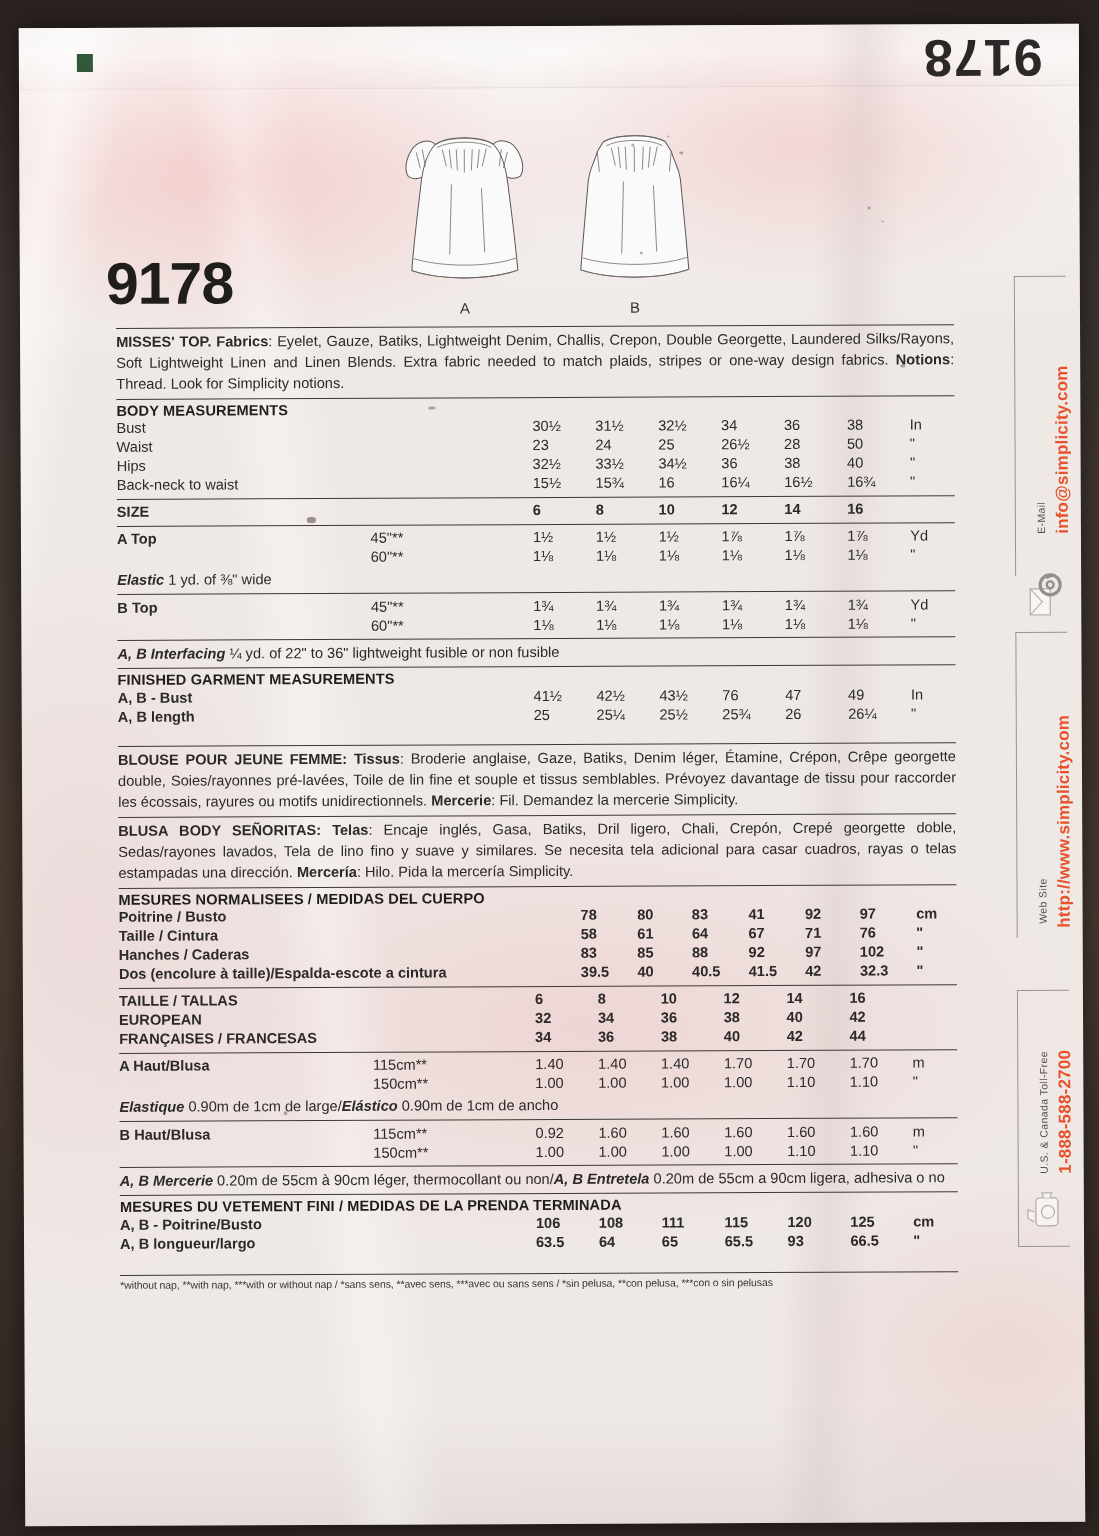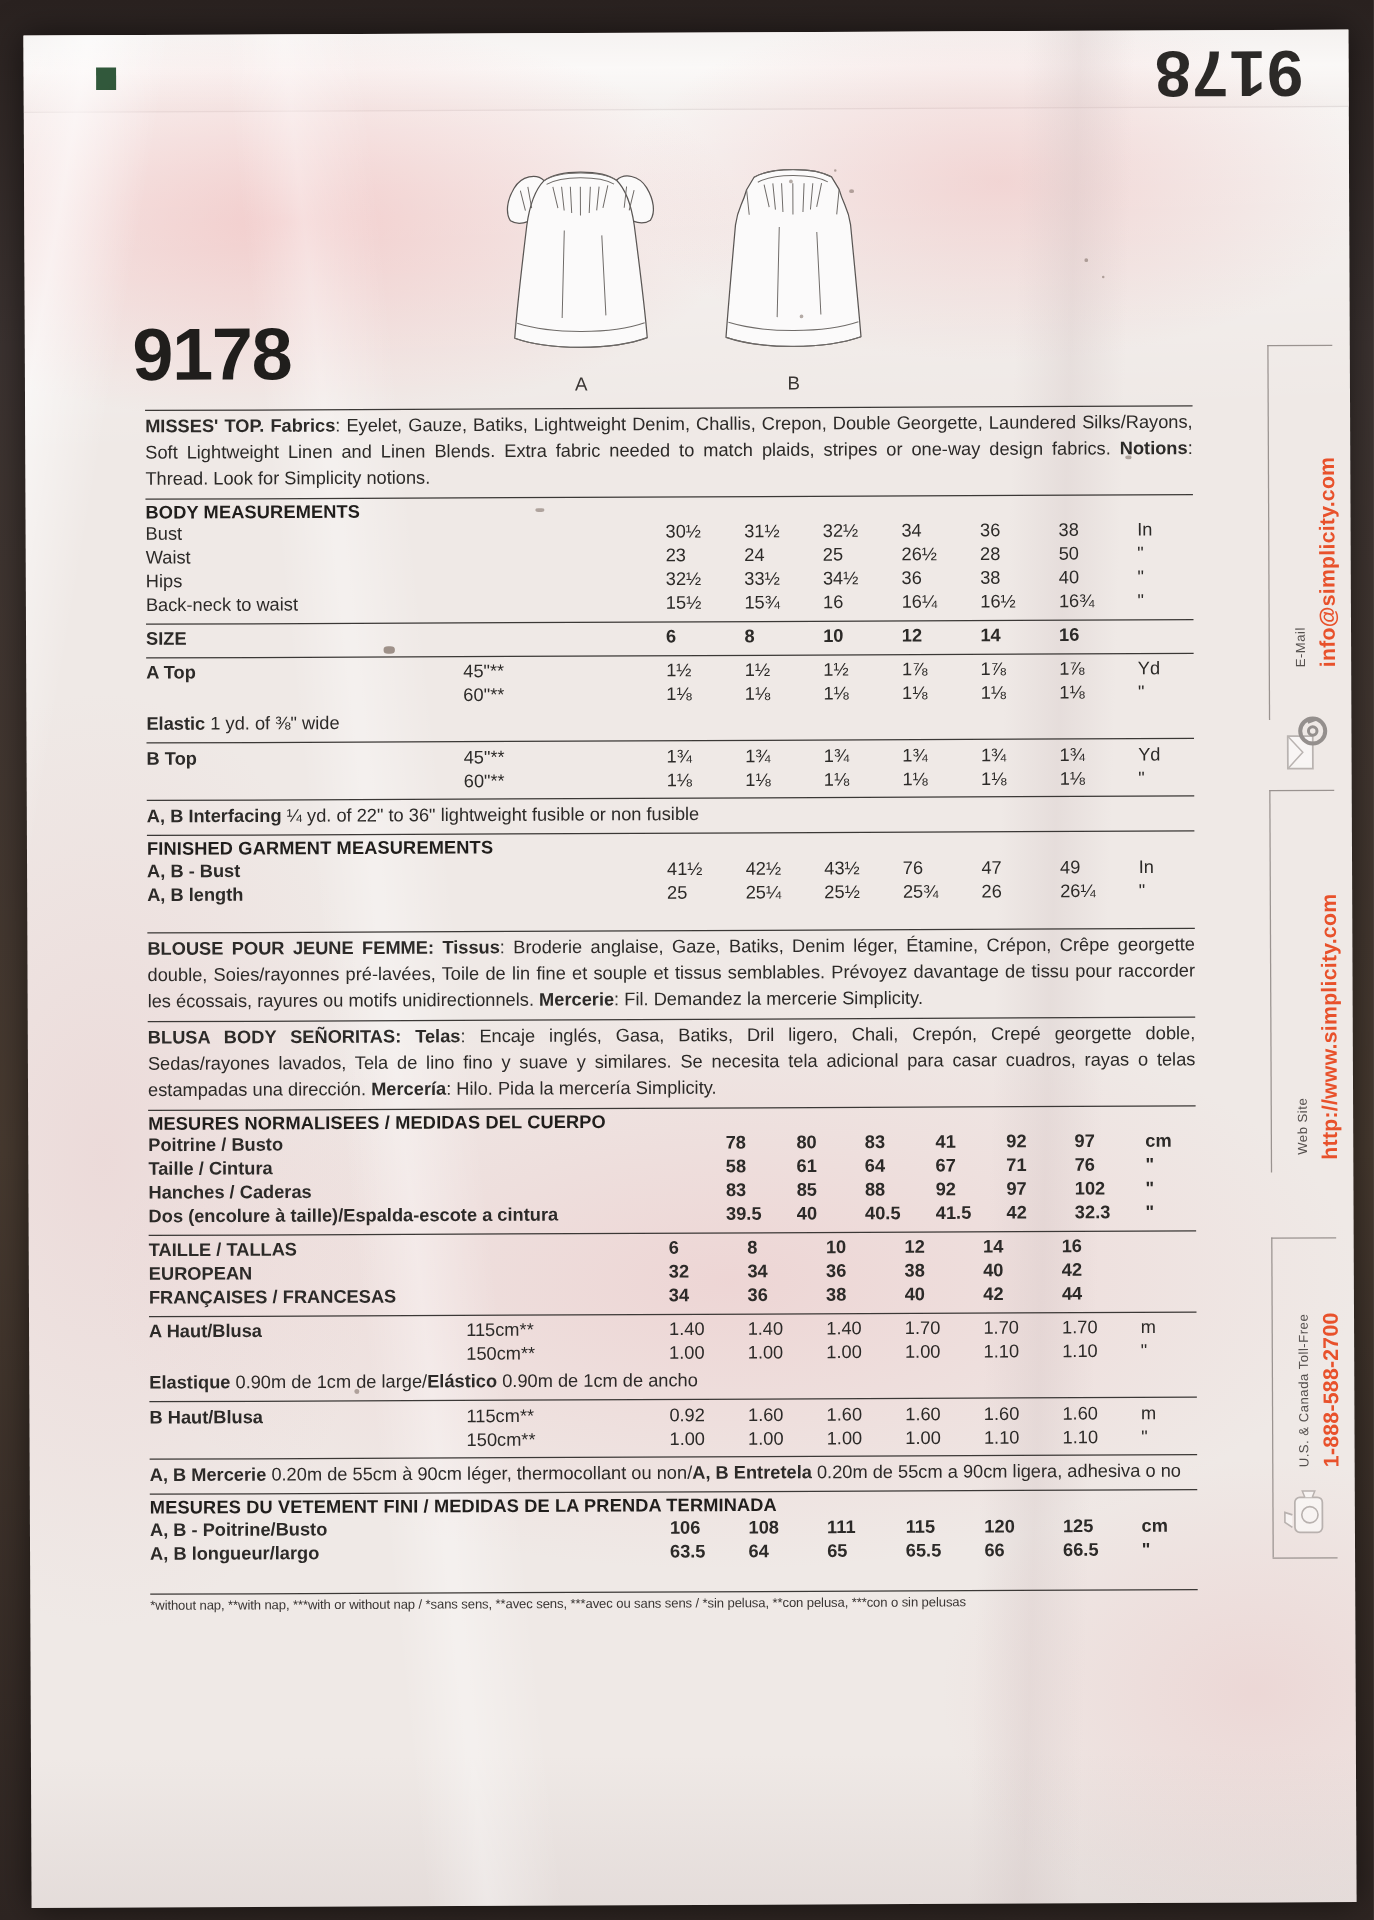--- a/index.html
+++ b/index.html
@@ -96,21 +96,21 @@
   .para{
     font-size:14.6px;line-height:1.43;color:#2c2a28;
     text-align:justify;margin:0 0 1px;
   }
   .para b{font-weight:bold;}
   .sec-head{
     font-size:14.6px;font-weight:bold;color:#201e1c;
     margin:2px 0 0;letter-spacing:.1px;
   }
   .note{font-size:14.6px;color:#2c2a28;line-height:1.4;margin:2px 0;}
-  .note b{font-weight:bold;}
+  .note b{font-weight:bold;font-style:italic;}
 
   
   table.grid{width:100%;border-collapse:collapse;font-size:14.6px;color:#2c2a28;}
   table.grid td{padding:1.5px 0;vertical-align:top;}
   td.lbl{width:250px;white-space:nowrap;}
   td.lbl.b{font-weight:bold;}
   td.wid{width:160px;white-space:nowrap;}
   td.num{width:62px;text-align:left;white-space:nowrap;}
   td.unit{width:44px;text-align:left;white-space:nowrap;}
   tr.bold td{font-weight:bold;}
@@ -553,21 +553,21 @@
           <td class="num">125</td>
           <td class="unit">cm</td>
         </tr>
         <tr class="bold">
           <td class="lbl b">A, B longueur/largo</td>
           <td class="wid"></td>
           <td class="num">63.5</td>
           <td class="num">64</td>
           <td class="num">65</td>
           <td class="num">65.5</td>
-          <td class="num">66</td>
+          <td class="num">93</td>
           <td class="num">66.5</td>
           <td class="unit">"</td>
         </tr>
       </tbody>
         </table>
 
       <div style="height:18px;"></div>
       <div class="rule"></div>
       <div class="footnote">*without nap, **with nap, ***with or without nap / *sans sens, **avec sens, ***avec ou sans sens / *sin pelusa, **con pelusa, ***con o sin pelusas</div>
 

